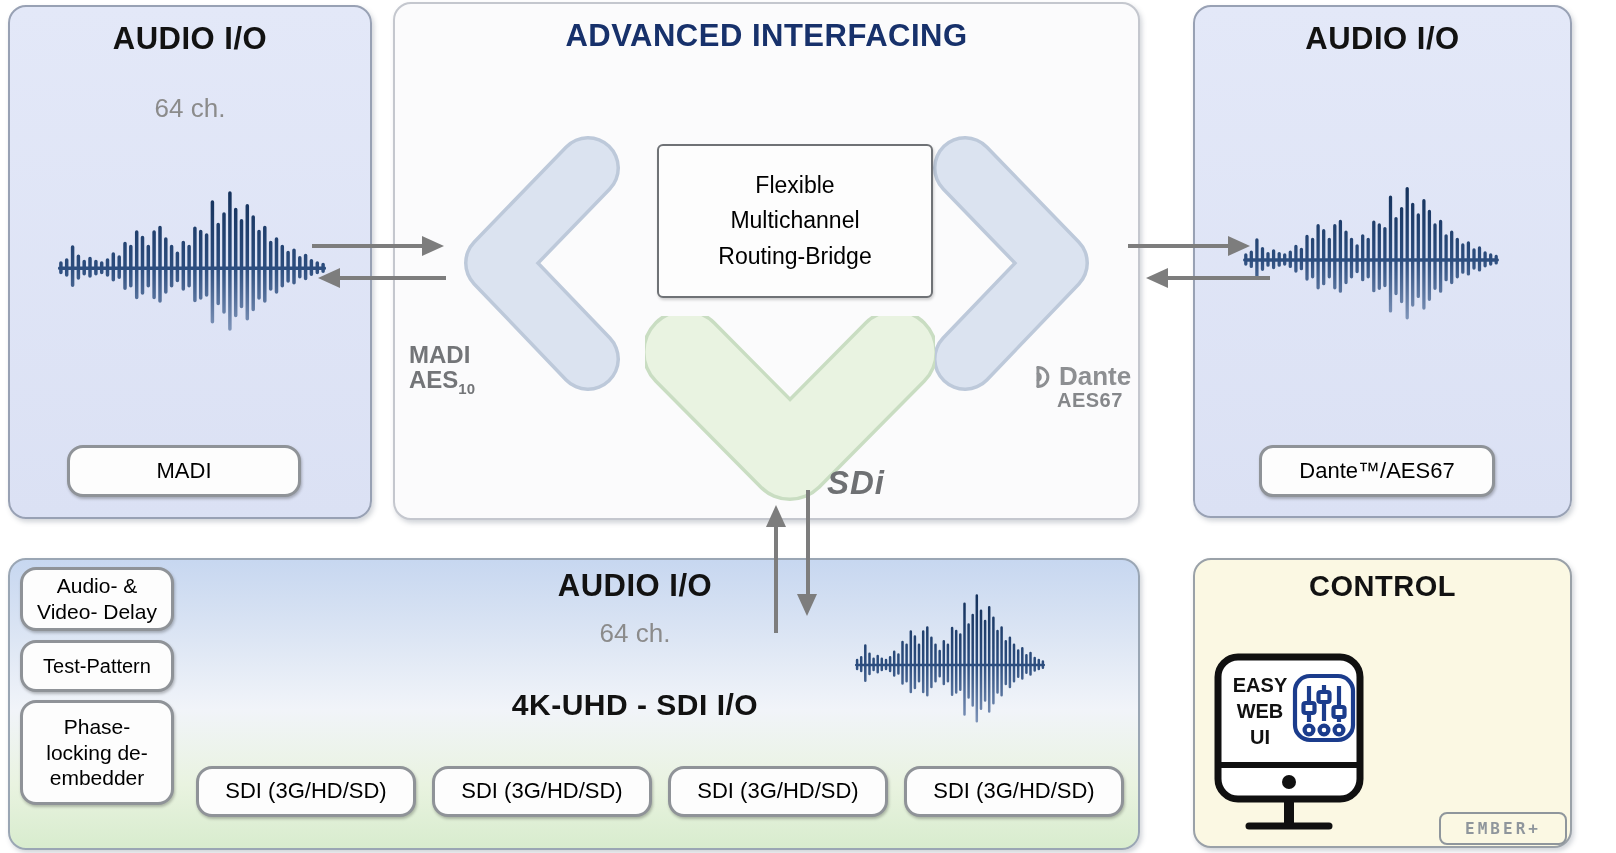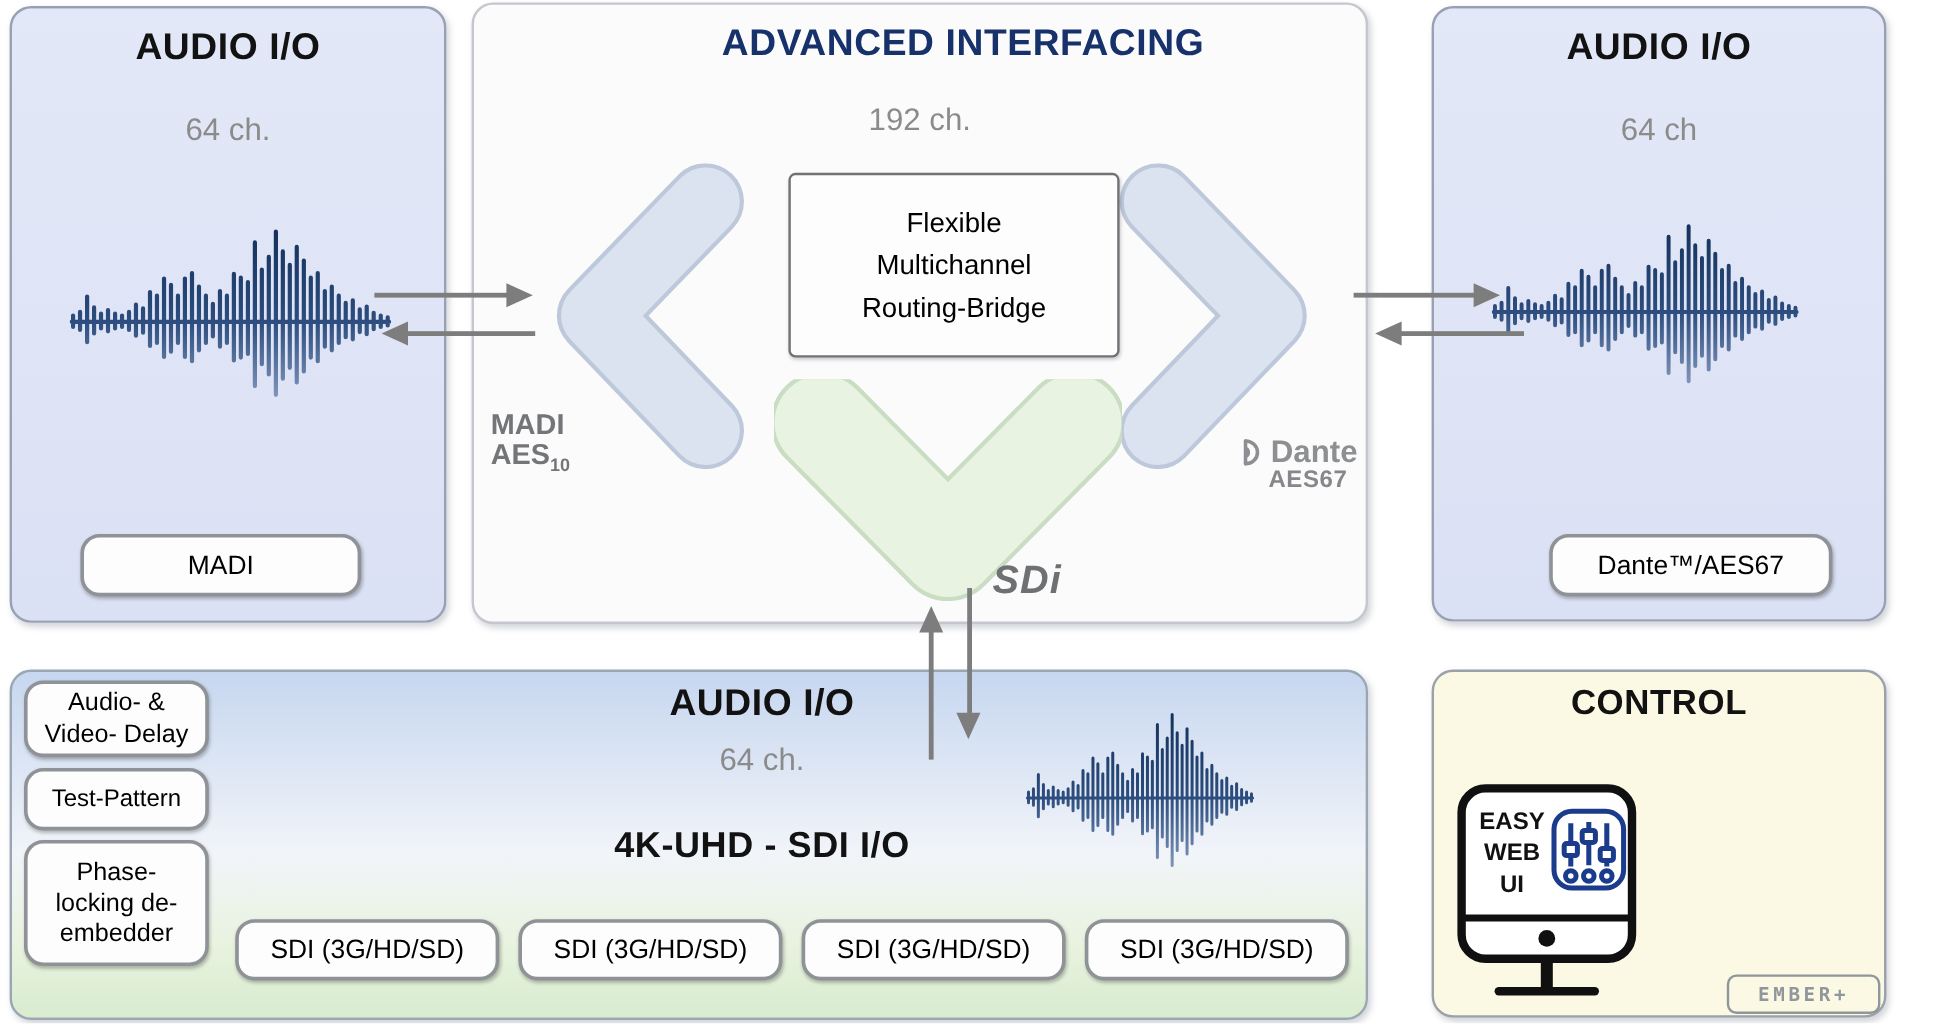--- a/index.html
+++ b/index.html
@@ -62,22 +62,21 @@
             <stop offset="0.55" stop-color="#2c4d7e"></stop>
     <stop offset="1" stop-color="#7d93b8"></stop>
           </linearGradient>
         </defs>
         <path d="M2.9 77.9 L2.9 87.5 M8.7 74.9 L8.7 89.9 M14.6 62.1 L14.6 100.2 M20.4 71.2 L20.4 92.9 M26.2 76.4 L26.2 88.7 M32.0 73.4 L32.0 91.1 M37.9 76.4 L37.9 88.7 M43.7 77.9 L43.7 87.5 M49.5 74.9 L49.5 89.9 M55.3 68.9 L55.3 94.8 M61.2 71.9 L61.2 92.3 M67.0 58.4 L67.0 103.3 M72.8 61.4 L72.8 100.8 M78.7 47.1 L78.7 112.4 M84.5 52.4 L84.5 108.1 M90.3 61.4 L90.3 100.8 M96.1 47.1 L96.1 112.4 M102.0 42.6 L102.0 116.0 M107.8 53.9 L107.8 106.9 M113.6 61.4 L113.6 100.8 M119.4 68.2 L119.4 95.4 M125.3 57.6 L125.3 103.9 M131.1 61.4 L131.1 100.8 M136.9 43.3 L136.9 115.4 M142.7 46.4 L142.7 113.0 M148.6 50.1 L148.6 110.0 M154.4 17.0 L154.4 136.7 M160.2 39.6 L160.2 118.5 M166.0 29.1 L166.0 127.0 M171.9 8.0 L171.9 144.0 M177.7 24.5 L177.7 130.6 M183.5 35.8 L183.5 121.5 M189.3 20.8 L189.3 133.7 M195.2 32.1 L195.2 124.5 M201.0 46.4 L201.0 113.0 M206.8 42.6 L206.8 116.0 M212.7 57.6 L212.7 103.9 M218.5 53.9 L218.5 106.9 M224.3 61.4 L224.3 100.8 M230.1 67.4 L230.1 96.0 M236.0 65.2 L236.0 97.8 M241.8 72.7 L241.8 91.7 M247.6 70.4 L247.6 93.5 M253.4 75.7 L253.4 89.3 M259.3 77.9 L259.3 87.5 M265.1 79.4 L265.1 86.2 M1.7 83.2 L266.3 83.2" stroke="url(#wg0)" stroke-width="3.5" stroke-linecap="round" fill="none"></path>
       </svg>
     <div class="pill" style="left:57px;top:438px;width:228px;height:46px;">MADI</div>
   </div>
 
   <div class="panel white" style="left:393px;top:2px;width:747px;height:518px;">
-    <div class="ptitle navy" style="top:14px;margin-left:36px;">ADVANCED INTERFACING</div>
-    <div class="sub" style="top:80px;">192 ch.</div>
+    <div class="ptitle navy" style="top:14px;">ADVANCED INTERFACING</div>
 
     <svg viewBox="0 0 180 255" style="position:absolute;left:55px;top:132px;width:180px;height:255px;">
       <polyline points="138,32 46,127 138,223" fill="none" stroke="#bdc9da" stroke-width="64" stroke-linecap="round" stroke-linejoin="round"></polyline>
       <polyline points="138,32 46,127 138,223" fill="none" stroke="#dbe3f0" stroke-width="57" stroke-linecap="round" stroke-linejoin="round"></polyline>
     </svg>
 
     <svg viewBox="0 0 180 255" style="position:absolute;left:528px;top:132px;width:180px;height:255px;">
       <polyline points="42,32 134,127 42,223" fill="none" stroke="#bdc9da" stroke-width="64" stroke-linecap="round" stroke-linejoin="round"></polyline>
       <polyline points="42,32 134,127 42,223" fill="none" stroke="#dbe3f0" stroke-width="57" stroke-linecap="round" stroke-linejoin="round"></polyline>
     </svg>
@@ -106,32 +105,31 @@
         <span>Dante</span>
       </div>
       <div class="dante-aes">AES67</div>
     </div>
 
     <div class="sdi-logo" style="left:432px;top:460px;">SDi</div>
   </div>
 
   <div class="panel lavender" style="left:1193px;top:5px;width:379px;height:513px;">
     <div class="ptitle" style="top:14px;">AUDIO I/O</div>
-    <div class="sub" style="top:86px;">64 ch</div>
     <svg class="wave" style="position:absolute;left:48px;top:174px;width:256px;height:152px;" viewBox="0 0 256 152">
         <defs>
           <linearGradient id="wg1" x1="0" y1="0" x2="0" y2="1">
     <stop offset="0" stop-color="#15325c"></stop>
             <stop offset="0.55" stop-color="#2c4d7e"></stop>
     <stop offset="1" stop-color="#7d93b8"></stop>
           </linearGradient>
         </defs>
         <path d="M2.8 74.0 L2.8 83.1 M8.3 71.2 L8.3 85.4 M13.9 59.0 L13.9 95.2 M19.5 67.6 L19.5 88.3 M25.0 72.6 L25.0 84.2 M30.6 69.8 L30.6 86.5 M36.2 72.6 L36.2 84.2 M41.7 74.0 L41.7 83.1 M47.3 71.2 L47.3 85.4 M52.9 65.5 L52.9 90.0 M58.4 68.3 L58.4 87.7 M64.0 55.5 L64.0 98.1 M69.6 58.3 L69.6 95.8 M75.1 44.7 L75.1 106.8 M80.7 49.7 L80.7 102.7 M86.3 58.3 L86.3 95.8 M91.8 44.7 L91.8 106.8 M97.4 40.5 L97.4 110.2 M103.0 51.2 L103.0 101.6 M108.5 58.3 L108.5 95.8 M114.1 64.8 L114.1 90.6 M119.7 54.8 L119.7 98.7 M125.2 58.3 L125.2 95.8 M130.8 41.2 L130.8 109.7 M136.3 44.0 L136.3 107.3 M141.9 47.6 L141.9 104.5 M147.5 16.2 L147.5 129.9 M153.0 37.6 L153.0 112.5 M158.6 27.6 L158.6 120.6 M164.2 7.6 L164.2 136.8 M169.7 23.3 L169.7 124.1 M175.3 34.0 L175.3 115.4 M180.9 19.7 L180.9 127.0 M186.4 30.5 L186.4 118.3 M192.0 44.0 L192.0 107.3 M197.6 40.5 L197.6 110.2 M203.1 54.8 L203.1 98.7 M208.7 51.2 L208.7 101.6 M214.3 58.3 L214.3 95.8 M219.8 64.0 L219.8 91.2 M225.4 61.9 L225.4 92.9 M231.0 69.0 L231.0 87.1 M236.5 66.9 L236.5 88.9 M242.1 71.9 L242.1 84.8 M247.7 74.0 L247.7 83.1 M253.2 75.5 L253.2 81.9 M1.7 79.0 L254.3 79.0" stroke="url(#wg1)" stroke-width="3.3" stroke-linecap="round" fill="none"></path>
       </svg>
-    <div class="pill" style="left:96px;top:438px;width:230px;height:46px;">Dante™/AES67</div>
+    <div class="pill" style="left:64px;top:438px;width:230px;height:46px;border-radius:14px;">Dante™/AES67</div>
   </div>
 
   <div class="panel grad" style="left:8px;top:558px;width:1132px;height:292px;">
     <div class="pill preline" style="left:10px;top:7px;width:148px;height:58px;font-size:21px;">Audio- &amp;
 Video- Delay</div>
     <div class="pill" style="left:10px;top:80px;width:148px;height:46px;font-size:20px;">Test-Pattern</div>
     <div class="pill preline" style="left:10px;top:140px;width:148px;height:99px;font-size:21px;">Phase-
 locking de-
 embedder</div>
 

